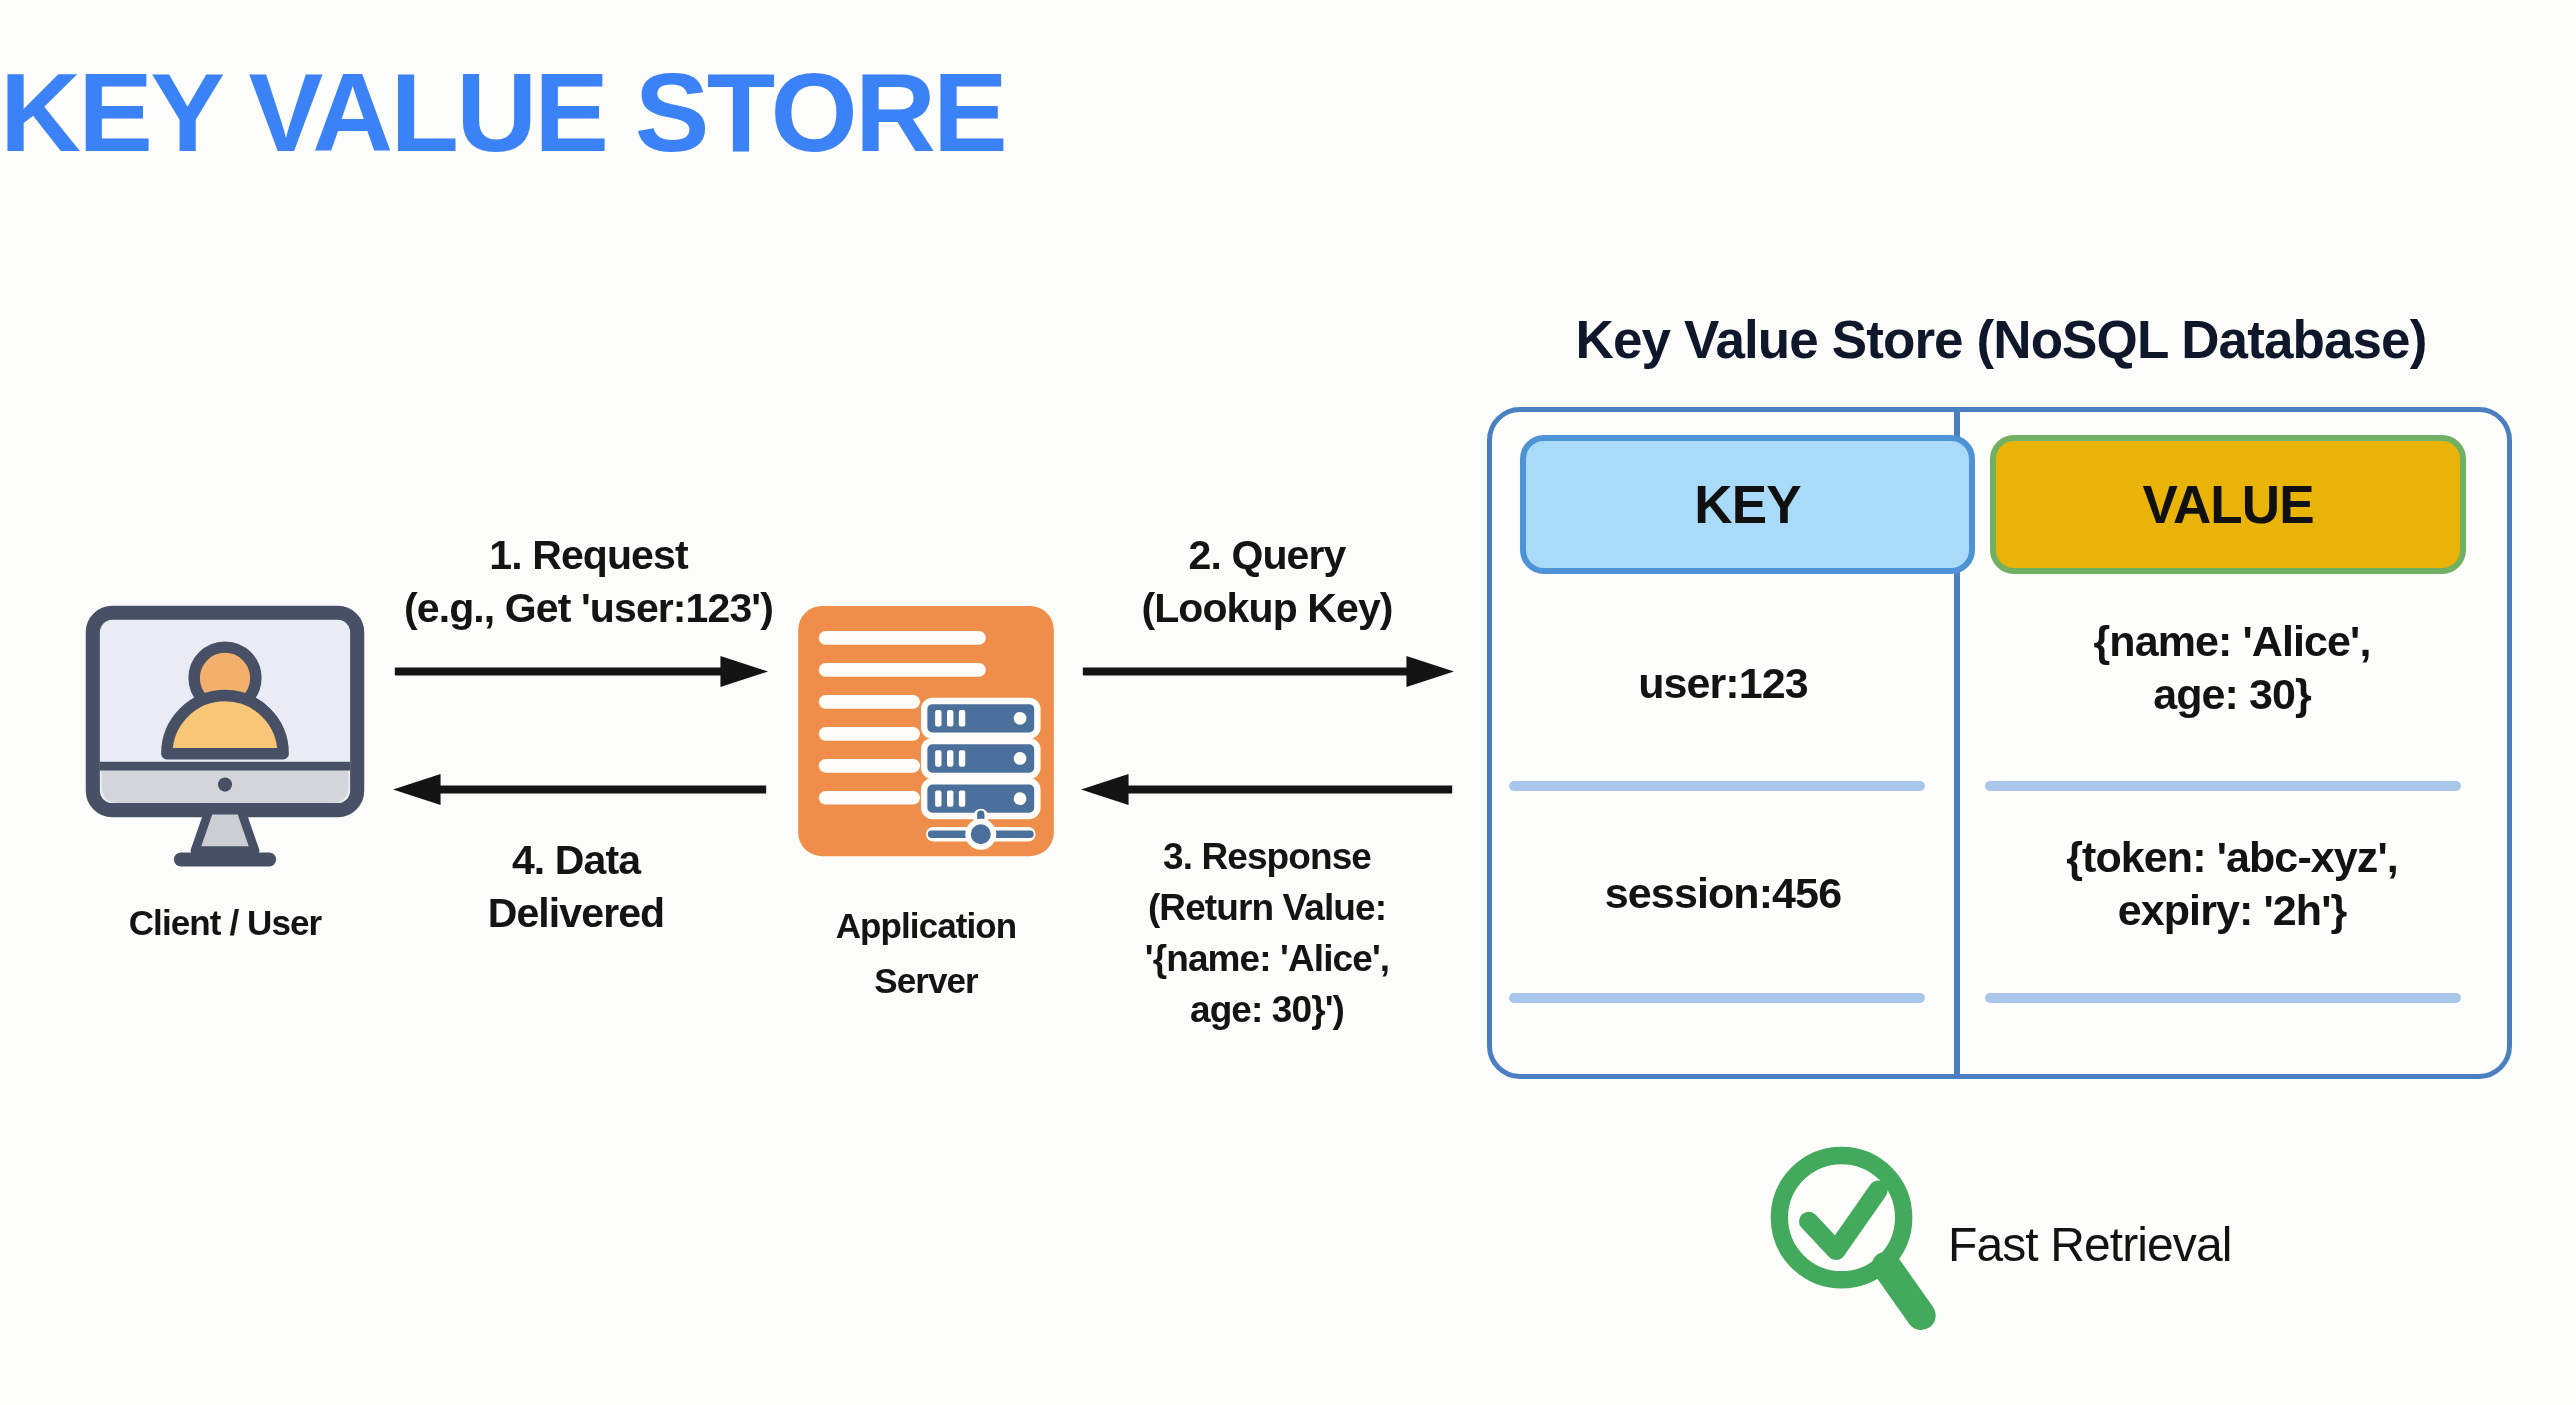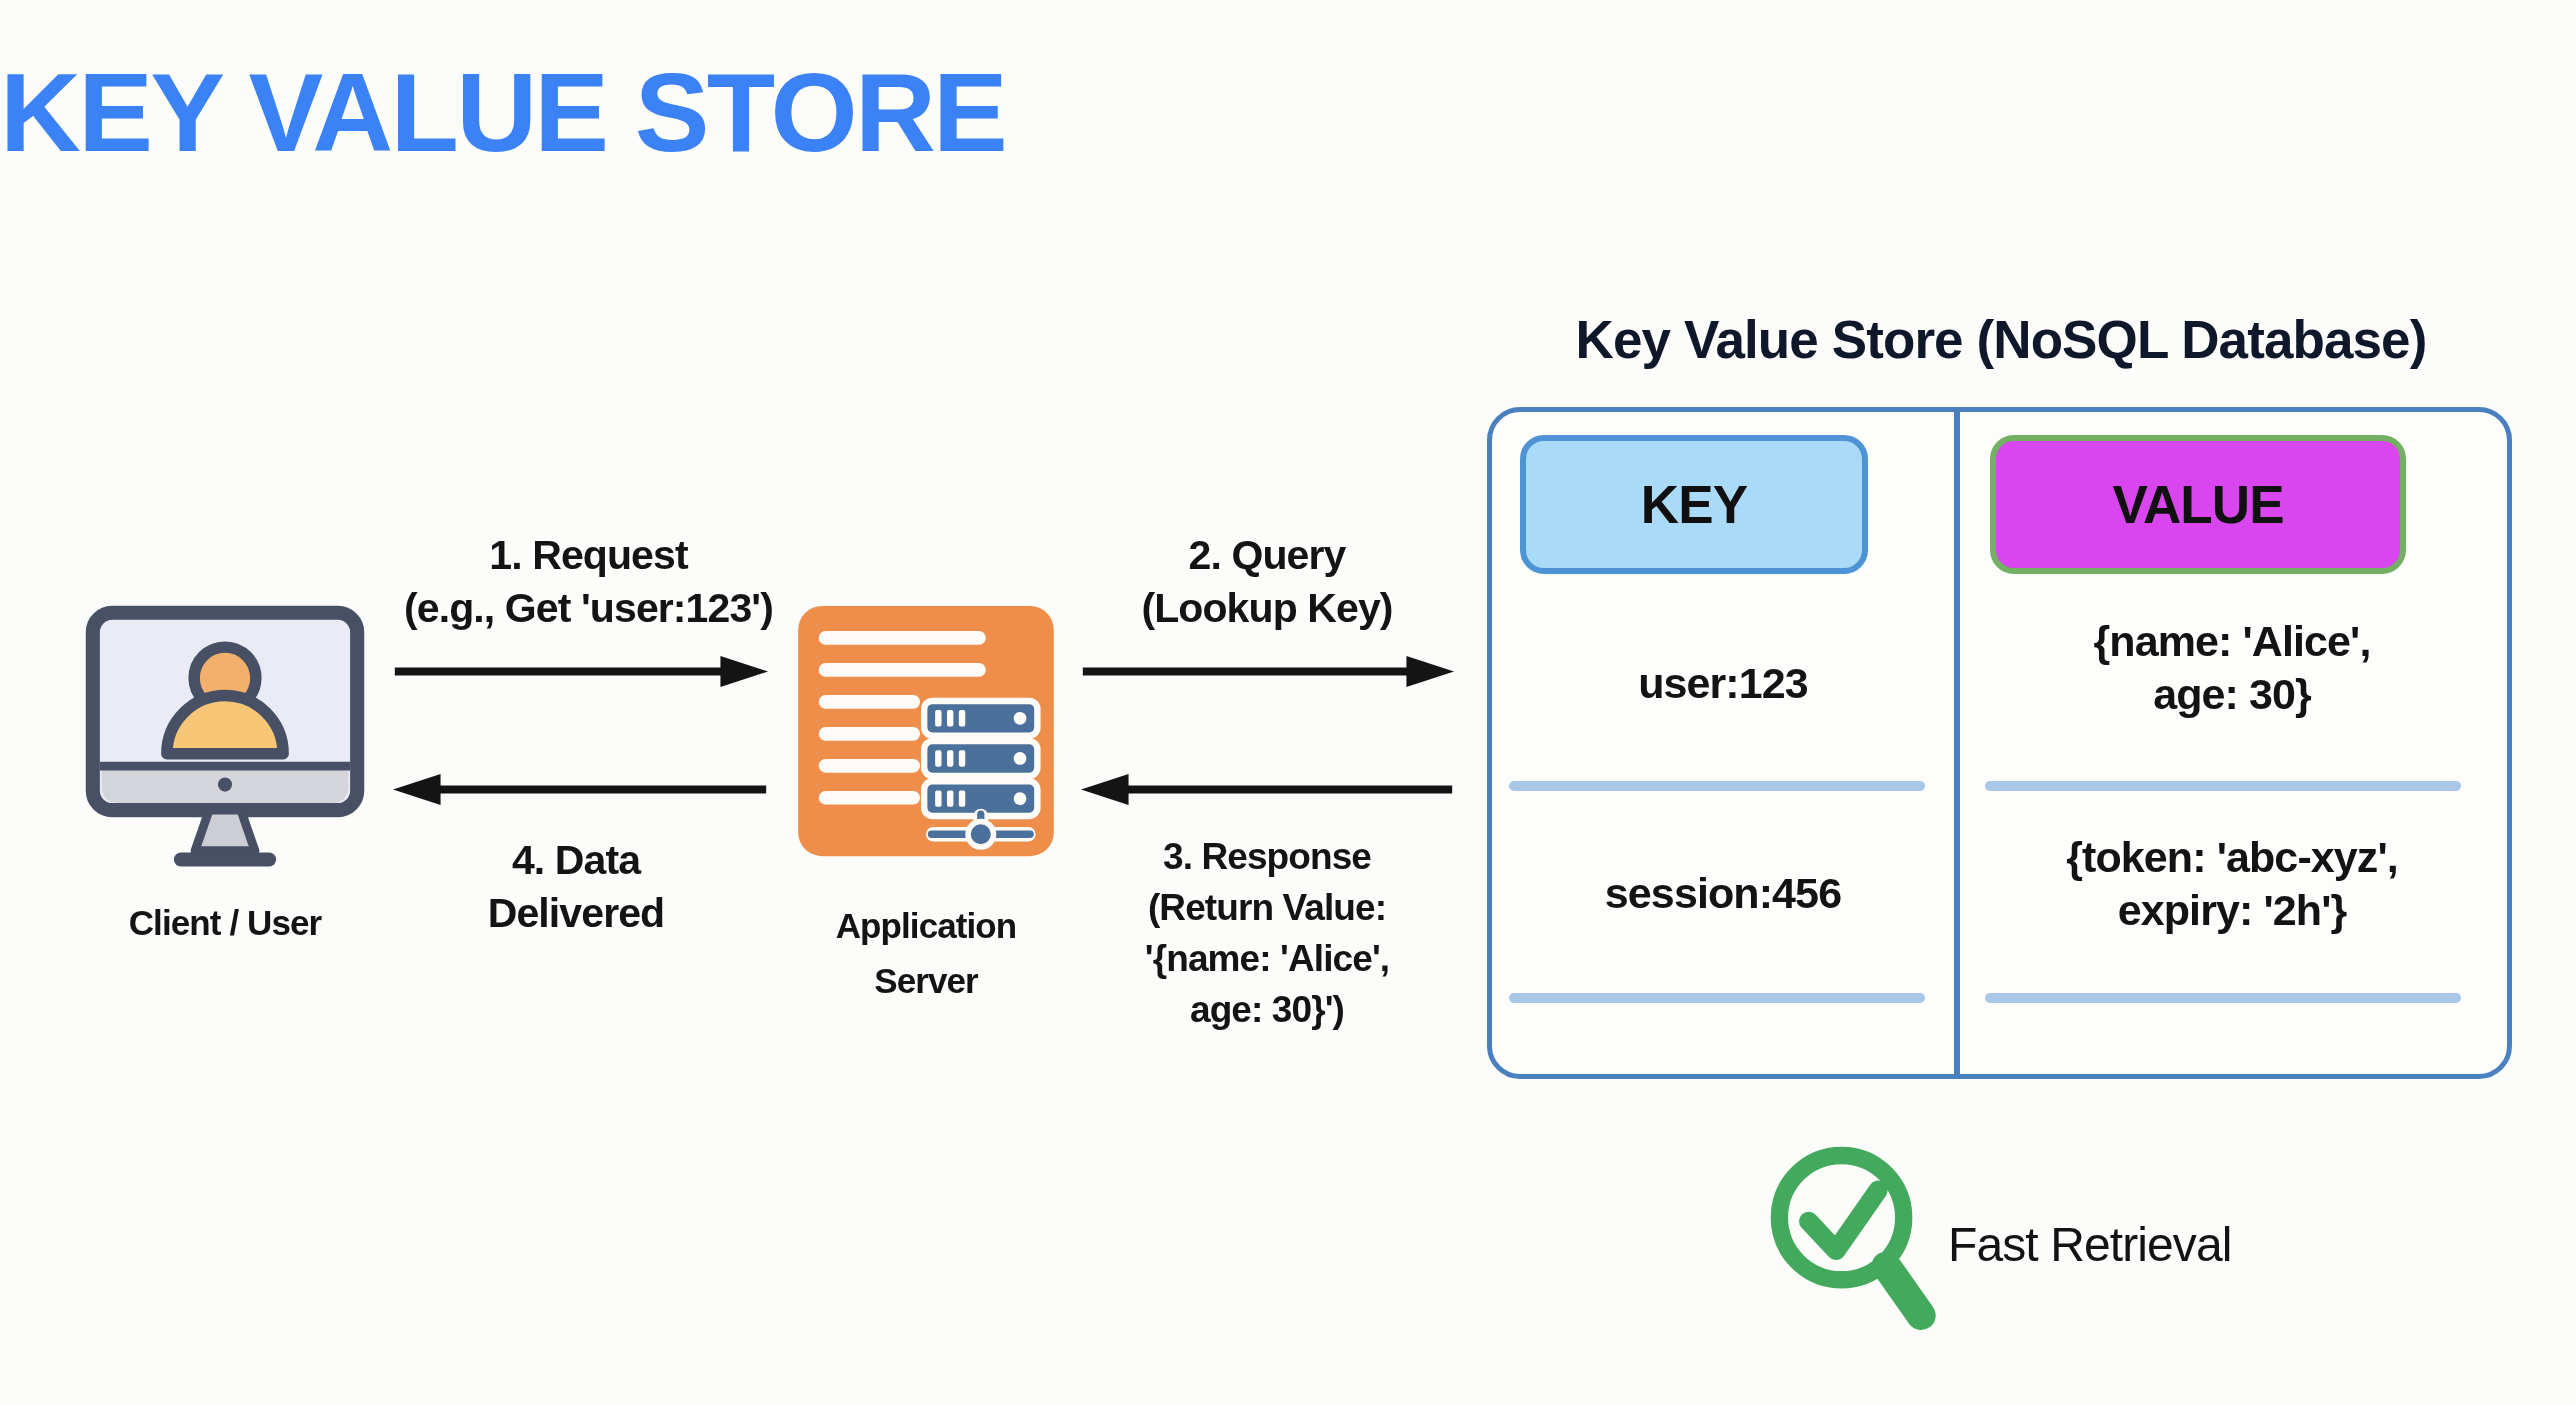--- a/index.html
+++ b/index.html
@@ -28,26 +28,26 @@
   }
   .store-vdivider {
     left:1954px; top:407px; width:6.4px; height:672px; background:#4a7fc0;
   }
   .col-header {
     height:139px; border-radius:24px;
     display:flex; align-items:center; justify-content:center;
     font-size:53px; font-weight:700; letter-spacing:-0.9px; color:#101010;
   }
   .key-header {
-    left:1520px; top:435px; width:348px;
+    left:1520px; top:435px; width:455px;
     background:#a9dbf9; border:6.4px solid #4e93d6;
   }
   .value-header {
-    left:1990px; top:435px; width:416px;
-    background:#d946ef; border:6.4px solid #72b163;
+    left:1990px; top:435px; width:476px;
+    background:#eab308; border:6.4px solid #72b163;
   }
   .cell { font-size:43px; font-weight:700; line-height:53px; text-align:center; letter-spacing:-0.9px; }
   .key-cell   { left:1492px; width:462px; }
   .value-cell { left:1959px; width:546px; }
   .row-divider { height:10px; border-radius:5.5px; background:#a9c7e8; }
   .fast-label { left:1948px; top:1217px; font-size:48px; font-weight:400; letter-spacing:-0.9px; }
   svg { display:block; }
 </style>
 </head>
 <body>

